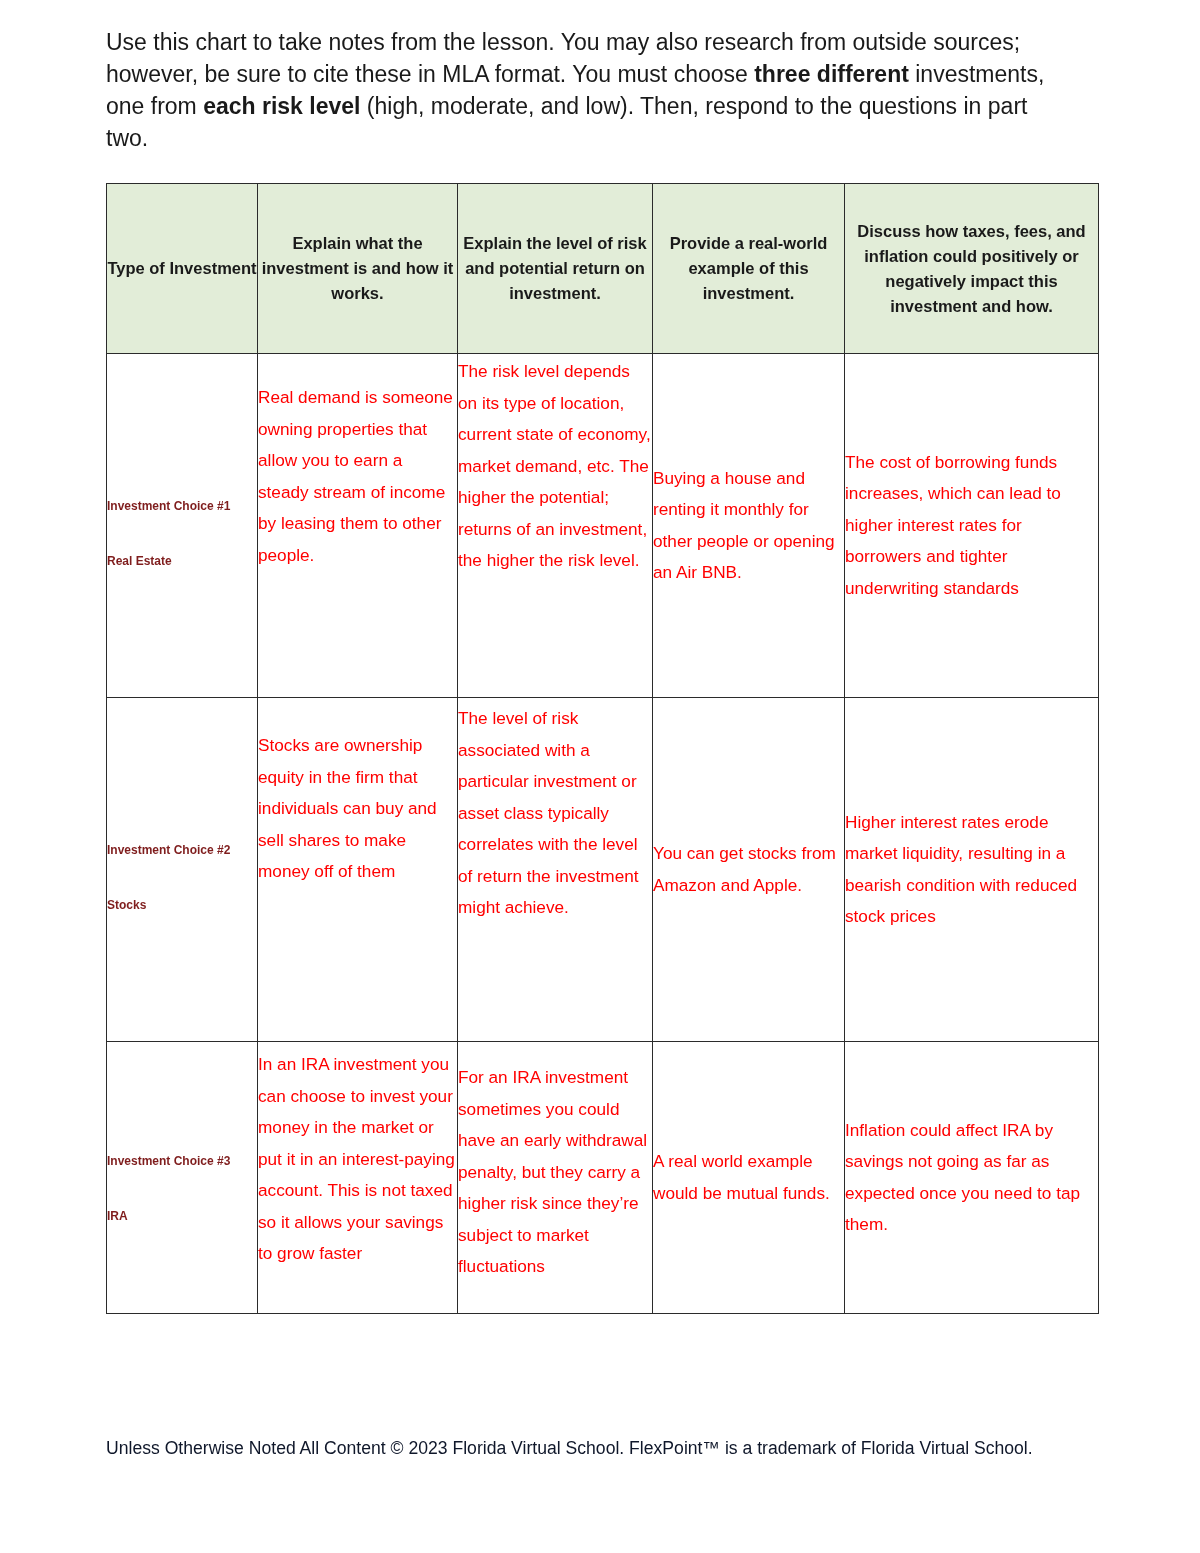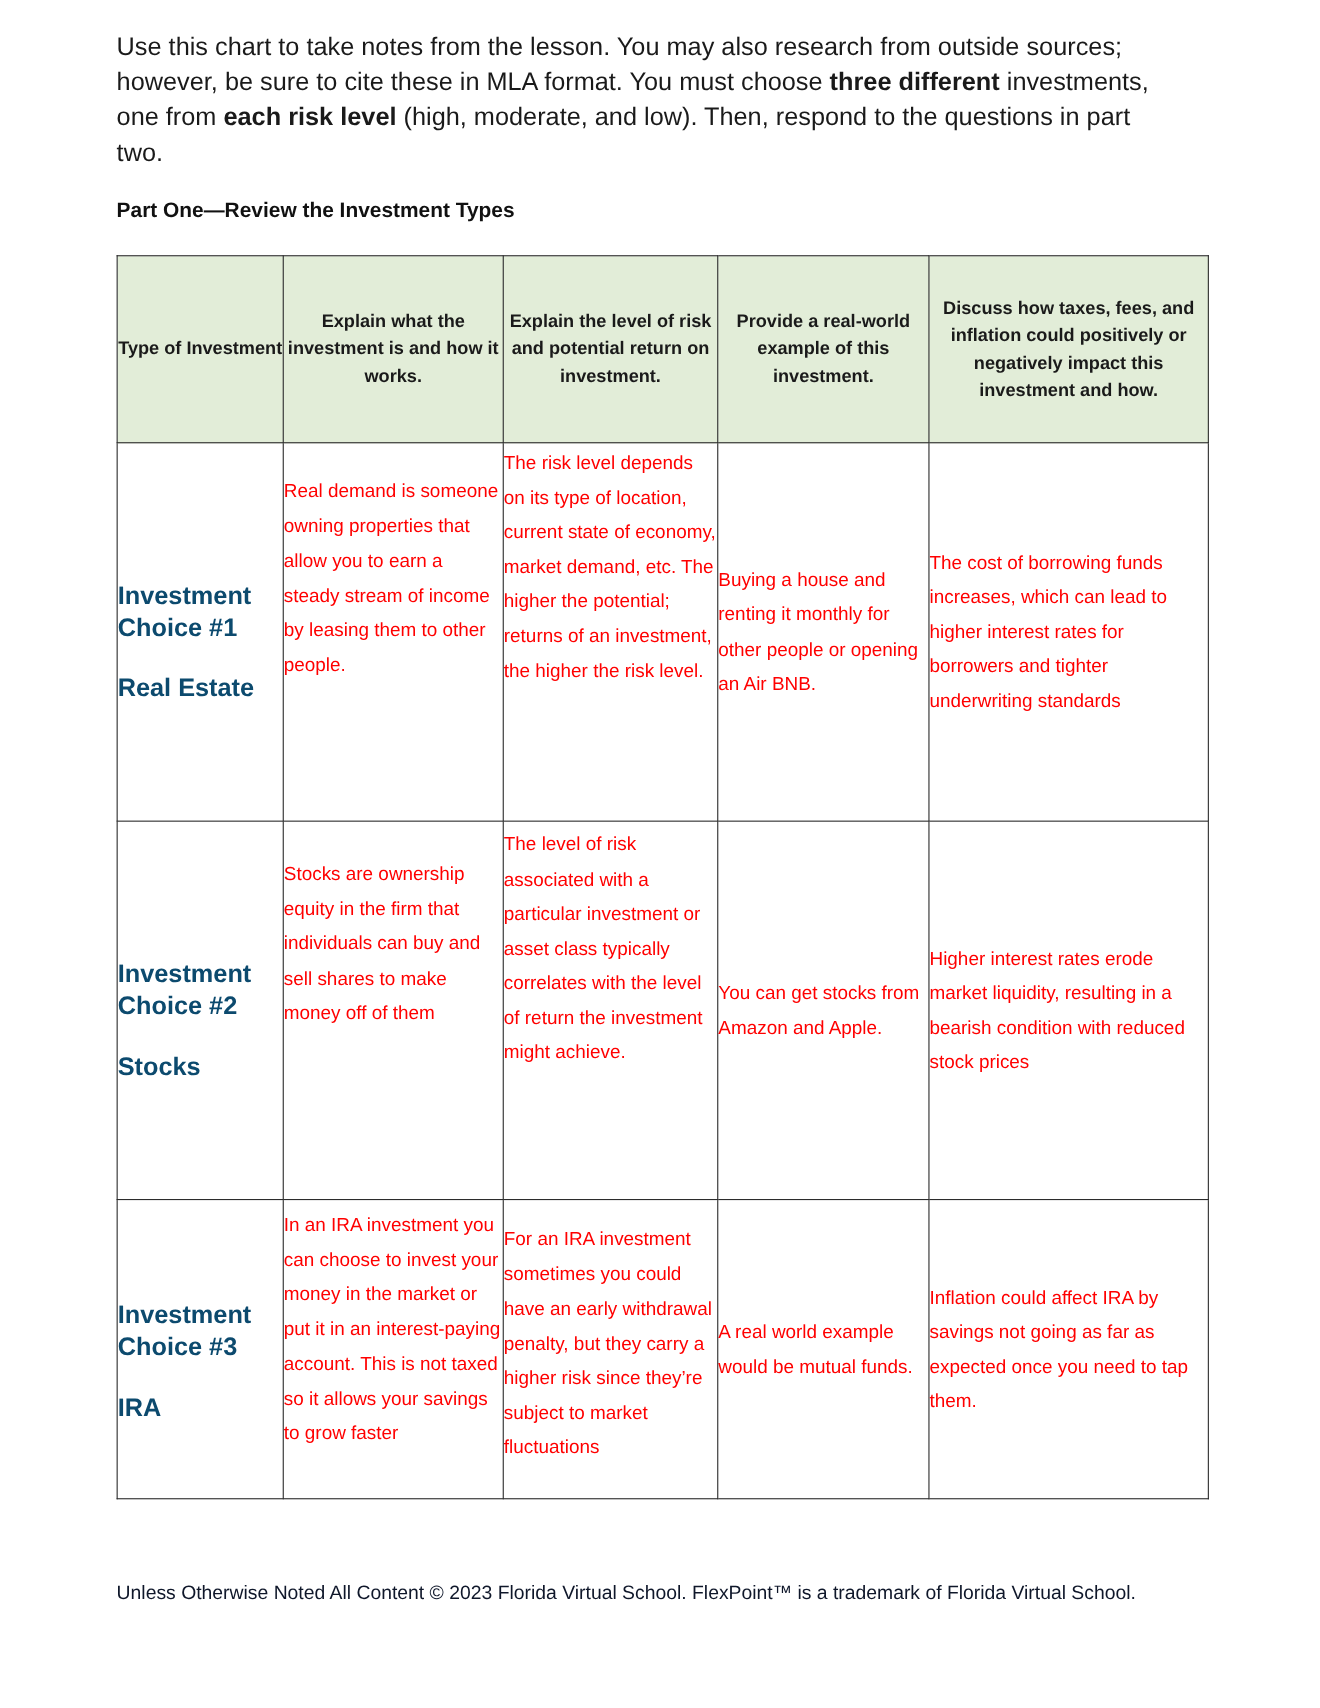--- a/index.html
+++ b/index.html
@@ -90,24 +90,24 @@
     font-weight: 700;
     line-height: 25px;
     color: #1a1a1a;
     padding: 6px 9px;
   }
 
   tbody td {
     height: 344px;
   }
   td.label-cell {
-    font-size: 23px;
+    font-size: 12px;
     font-weight: 700;
     line-height: 29px;
-    color: #0c4a6e;
+    color: #7f1d1d;
     padding: 0 10px 0 12px;
     vertical-align: top;
   }
   td.label-cell .label-inner {
     display: block;
   }
   td.label-cell .spacer { display: block; height: 26px; }
 
   td.answer-cell {
     font-size: 17.2px;
@@ -152,21 +152,20 @@
 </style>
 </head>
 <body>
 
 <div class="page">
   <div class="content">
 
 
     <p class="intro"><span>Use this chart to take notes from the lesson. You may also research from outside sources; however, be sure to cite these in MLA format. You must choose </span><b>three different</b><span> investments, one from </span><b>each risk level</b><span> (high, moderate, and low). Then, respond to the questions in part two.</span></p>
 
-    <h2 class="section-heading">Part One—Review the Investment Types</h2>
 
     <table class="risk-table">
       <colgroup>
         <col class="c0">
           <col class="c1">
           <col class="c2">
           <col class="c3">
           <col class="c4">
       </colgroup>
       <thead>

